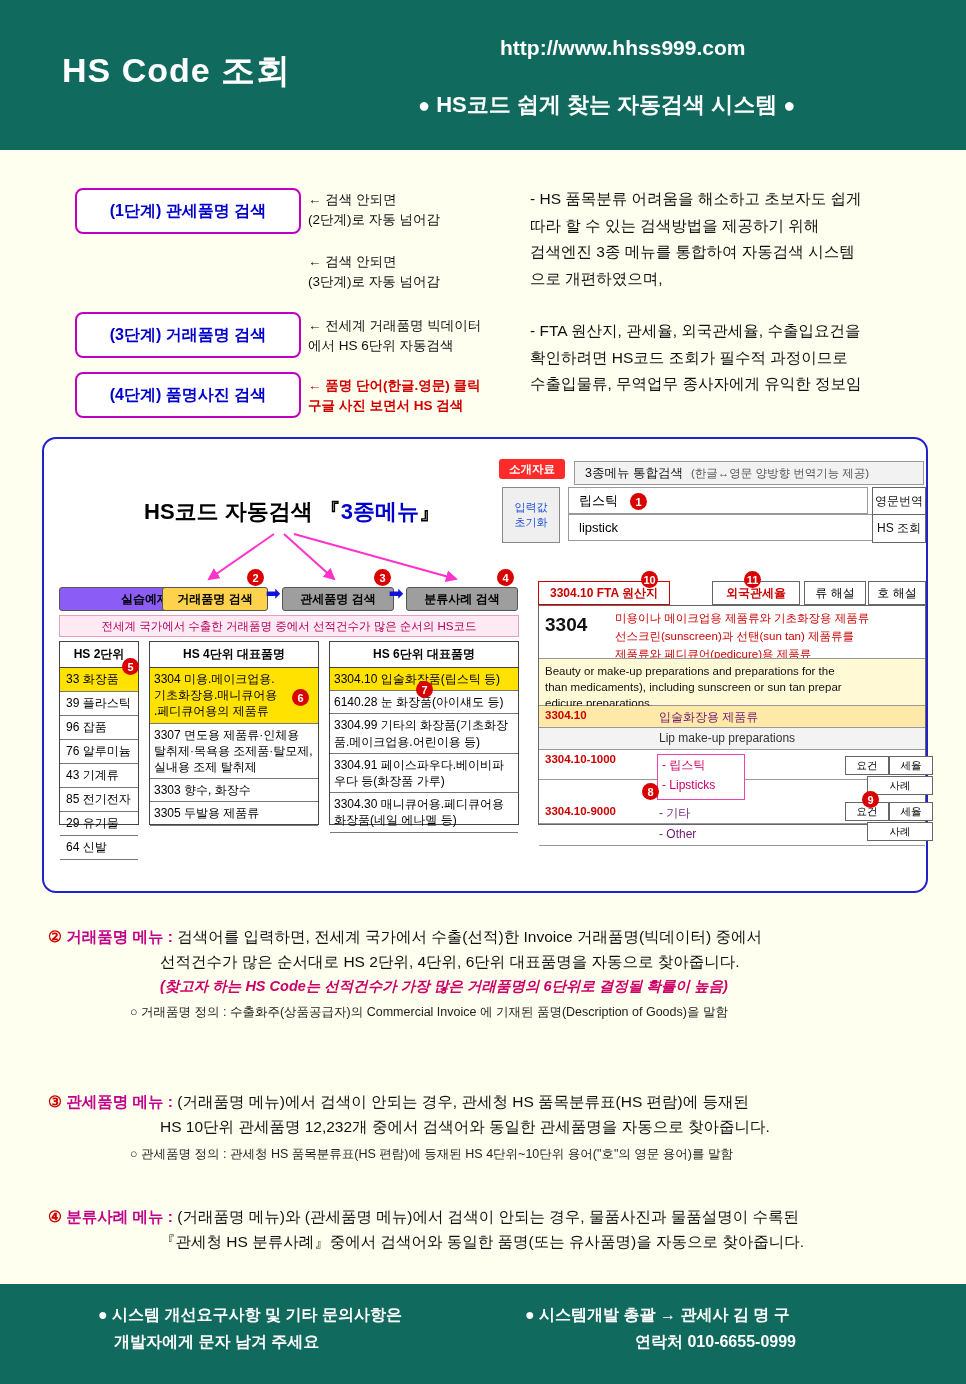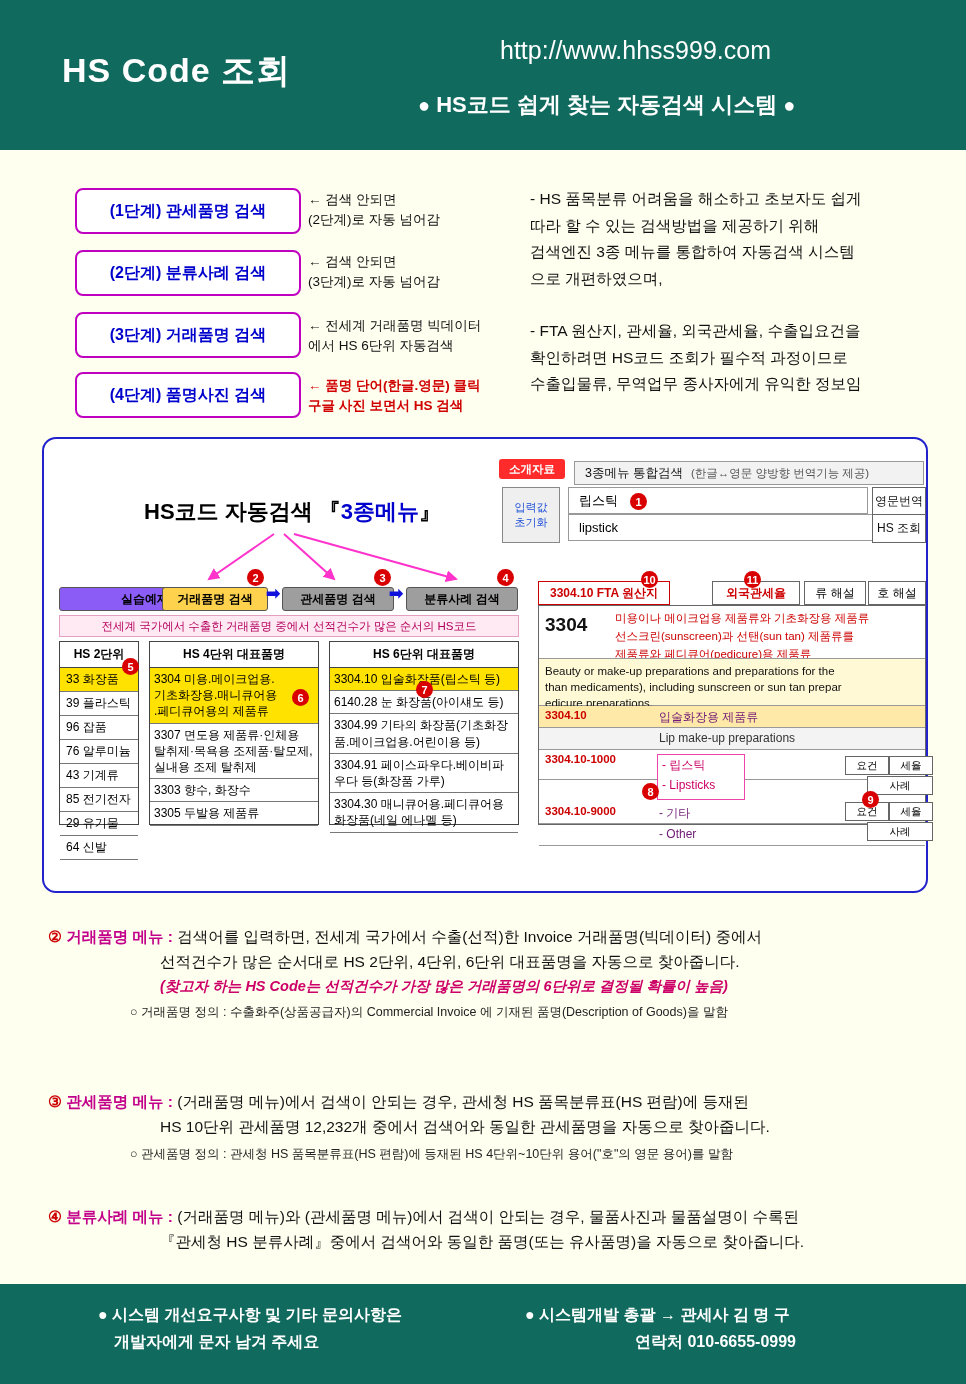--- a/index.html
+++ b/index.html
@@ -16,21 +16,21 @@
     position:absolute;left:0;top:0;width:966px;height:150px;
     background:#116a5e;
     color:#fff;
   }
   .header .title{
     position:absolute;left:62px;top:48px;
     font-size:34px;font-weight:bold;letter-spacing:1px;
   }
   .header .url{
     position:absolute;left:500px;top:36px;
-    font-size:25px;font-weight:normal;color:#ffffff;
+    font-size:21px;font-weight:bold;color:#ffffff;
   }
   .header .sub{
     position:absolute;left:418px;top:90px;
     font-size:22px;font-weight:bold;color:#ffffff;
   }
   .header .dot{font-size:20px;}
   
   .step{
     position:absolute;left:75px;width:222px;height:42px;
     border:2px solid #c000c0;border-radius:8px;background:#fff;
@@ -181,21 +181,20 @@
     <div class="title">HS Code 조회</div>
     <div class="url">http://www.hhss999.com</div>
     <div class="sub">
       <span class="dot">●</span>
       <span>HS코드 쉽게 찾는 자동검색 시스템</span>
       <span class="dot">●</span>
     </div>
   </div>
 
   <div class="step s1">(1단계) 관세품명 검색</div>
-  <div class="step s2">(2단계) 분류사례 검색</div>
   <div class="step s3">(3단계) 거래품명 검색</div>
   <div class="step s4">(4단계) 품명사진 검색</div>
 
   <div class="stepnote n1" style="white-space:pre-line">← 검색 안되면
    (2단계)로 자동 넘어감</div>
   <div class="stepnote n2" style="white-space:pre-line">← 검색 안되면
    (3단계)로 자동 넘어감</div>
   <div class="stepnote n3" style="white-space:pre-line">← 전세계 거래품명 빅데이터
    에서 HS 6단위 자동검색</div>
   <div class="stepnote n4" style="white-space:pre-line">← 품명 단어(한글.영문) 클릭

